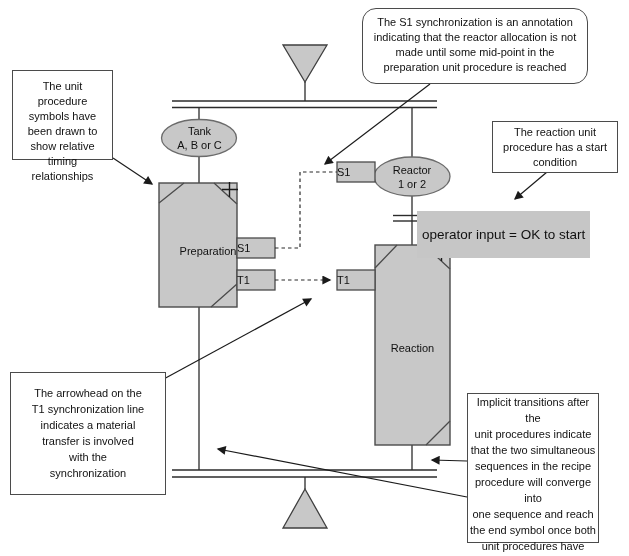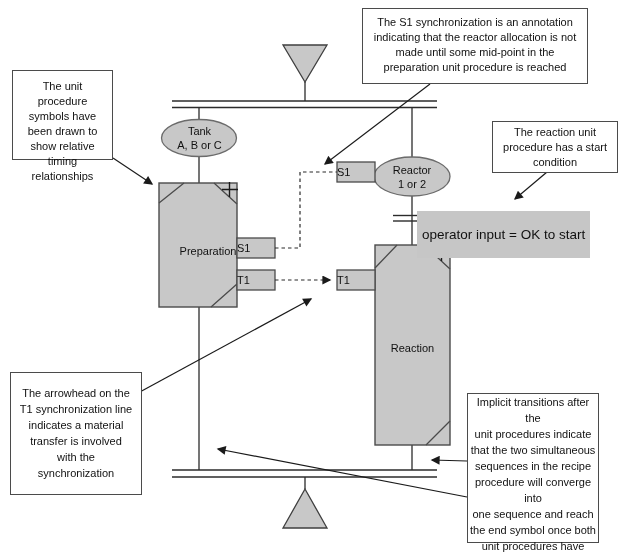--- a/index.html
+++ b/index.html
@@ -87,38 +87,38 @@
     <polygon points="305,489 283,528 327,528" fill="#c8c8c8" stroke="#3f3f3f" stroke-width="1.3"></polygon>
 
     <line x1="430" y1="84" x2="325" y2="164" stroke="#1a1a1a" stroke-width="1.2" marker-end="url(#arw)"></line>
     <line x1="113" y1="158" x2="152" y2="184" stroke="#1a1a1a" stroke-width="1.2" marker-end="url(#arw)"></line>
     <line x1="547" y1="172" x2="515" y2="199" stroke="#1a1a1a" stroke-width="1.2" marker-end="url(#arw)"></line>
     <line x1="138" y1="393" x2="311" y2="299" stroke="#1a1a1a" stroke-width="1.2" marker-end="url(#arw)"></line>
     <line x1="467" y1="461" x2="432" y2="460" stroke="#1a1a1a" stroke-width="1.2" marker-end="url(#arw)"></line>
     <line x1="467" y1="497" x2="218" y2="449" stroke="#1a1a1a" stroke-width="1.2" marker-end="url(#arw)"></line>
   </svg>
 
-  <div class="ann" style="left:362px;top:8px;width:226px;height:76px;padding-top:6px;">The S1 synchronization is an annotation
+  <div class="ann" style="left:362px;top:8px;width:226px;height:76px;padding-top:6px;border-radius:14px;">The S1 synchronization is an annotation
 indicating that the reactor allocation is not
 made until some mid-point in the
 preparation unit procedure is reached</div>
 
   <div class="ann" style="left:12px;top:70px;width:101px;height:90px;padding-top:8px;">The unit
 procedure
 symbols have
 been drawn to
 show relative
 timing
 relationships</div>
 
   <div class="ann" style="left:492px;top:121px;width:126px;height:52px;padding-top:3px;">The reaction unit
 procedure has a start
 condition</div>
 
-  <div class="ann" style="left:10px;top:372px;width:132px;height:123px;padding-top:12px;line-height:16px;">The arrowhead on the
+  <div class="ann" style="left:10px;top:372px;width:156px;height:123px;padding-top:12px;line-height:16px;">The arrowhead on the
 T1 synchronization line
 indicates a material
 transfer is involved
 with the
 synchronization</div>
 
   <div class="ann" style="left:467px;top:393px;width:132px;height:150px;padding-top:0;line-height:16px;">Implicit transitions after the
 unit procedures indicate
 that the two simultaneous
 sequences in the recipe

